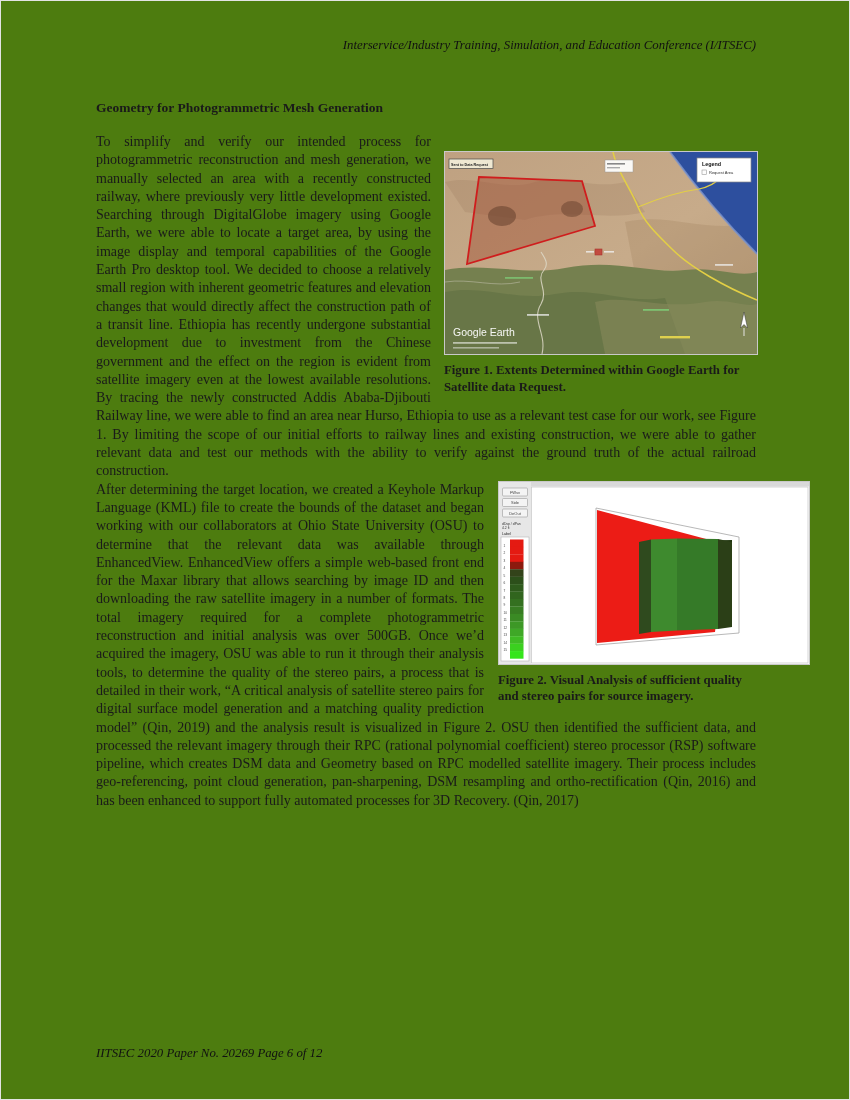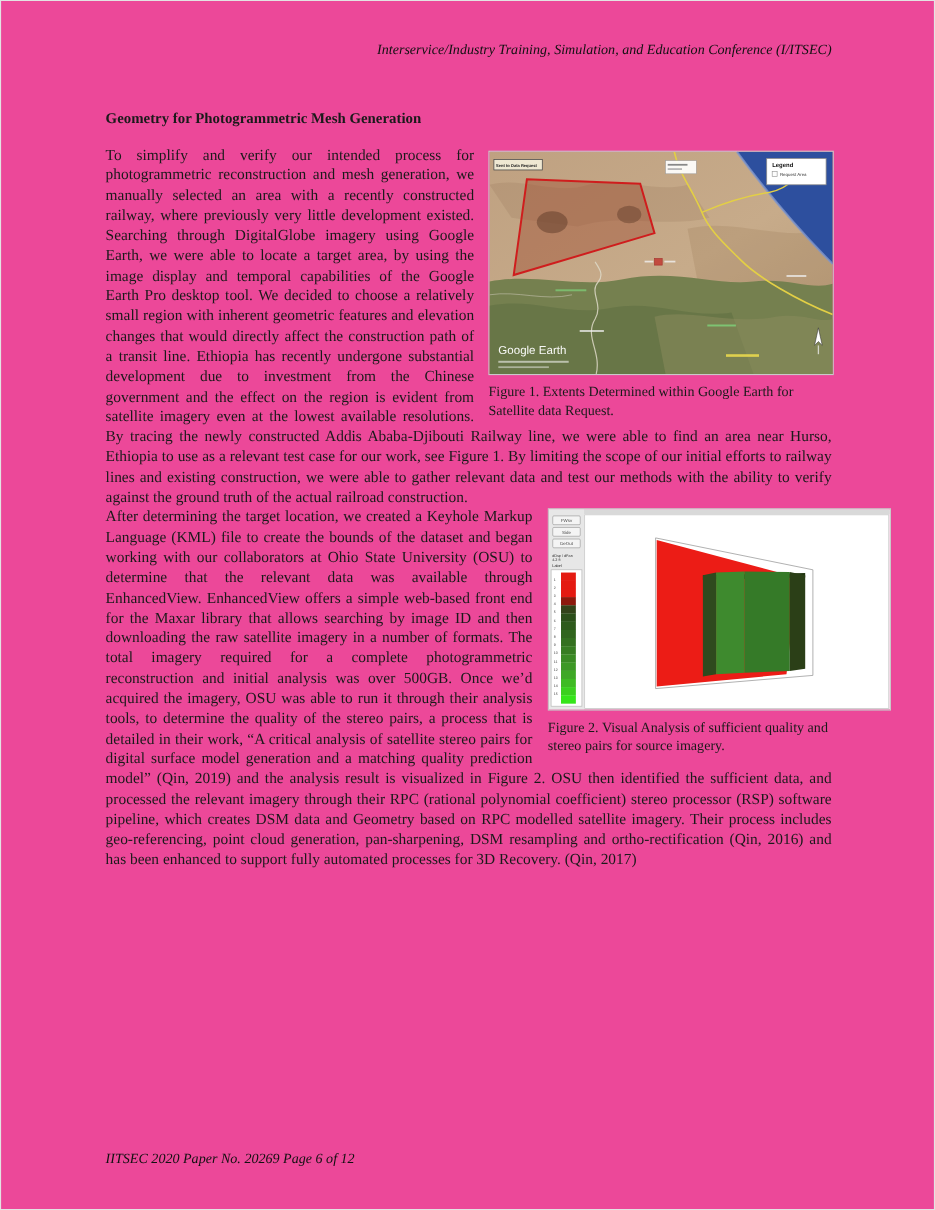--- a/index.html
+++ b/index.html
@@ -1,31 +1,31 @@
 <!DOCTYPE html>
 <html><head>
 <meta charset="utf-8">
 <style>
   html,body{margin:0;padding:0;background:#fff;}
-  .page{position:relative;width:850px;height:1100px;background:#ec4899;
+  .page{position:relative;width:850px;height:1100px;background:#4d7c0f;
         font-family:"Liberation Serif",serif;color:#1a1a1a;overflow:hidden;
         box-shadow:inset 0 0 0 1px #e3e3e3;}
   .hdr{position:absolute;top:38px;right:94px;font-style:italic;font-size:12.8px;color:#111;}
   .ftr{position:absolute;left:96px;top:1046px;font-style:italic;font-size:12.8px;color:#111;}
   .content{position:absolute;left:96px;top:100px;width:660px;}
   h1.sec{font-size:13.5px;font-weight:bold;margin:0 0 21px 0;letter-spacing:.2px;}
   h2.sub{font-size:13.5px;font-weight:bold;margin:0 0 17px 0;}
   h2.sub2{font-size:13.5px;font-weight:bold;margin:34px 0 17px 0;}
   p.body{font-size:14px;line-height:18.3px;text-align:justify;margin:0;}
   .parablock{overflow:visible;}
   .parablock::after{content:"";display:block;clear:both;}
   figure{margin:0;}
-  .figwrap1{float:right;width:312px;margin:4px 0 8px 13px;}
+  .figwrap1{float:right;width:312px;margin:18px 0 8px 13px;}
   .figwrap2{float:right;width:258px;margin:0 0 8px 14px;}
-  figcaption{font-weight:normal;font-size:12.8px;line-height:16.5px;margin-top:7px;text-align:left;}
+  figcaption{font-weight:bold;font-size:12.8px;line-height:16.5px;margin-top:7px;text-align:left;}
   .figimg{display:block;border:1px solid #c9c9c9;}
   svg text{user-select:none;}
 </style>
 </head>
 <body>
 
 <div class="page">
 
   <div class="hdr">Interservice/Industry Training, Simulation, and Education Conference (I/ITSEC)</div>
 

